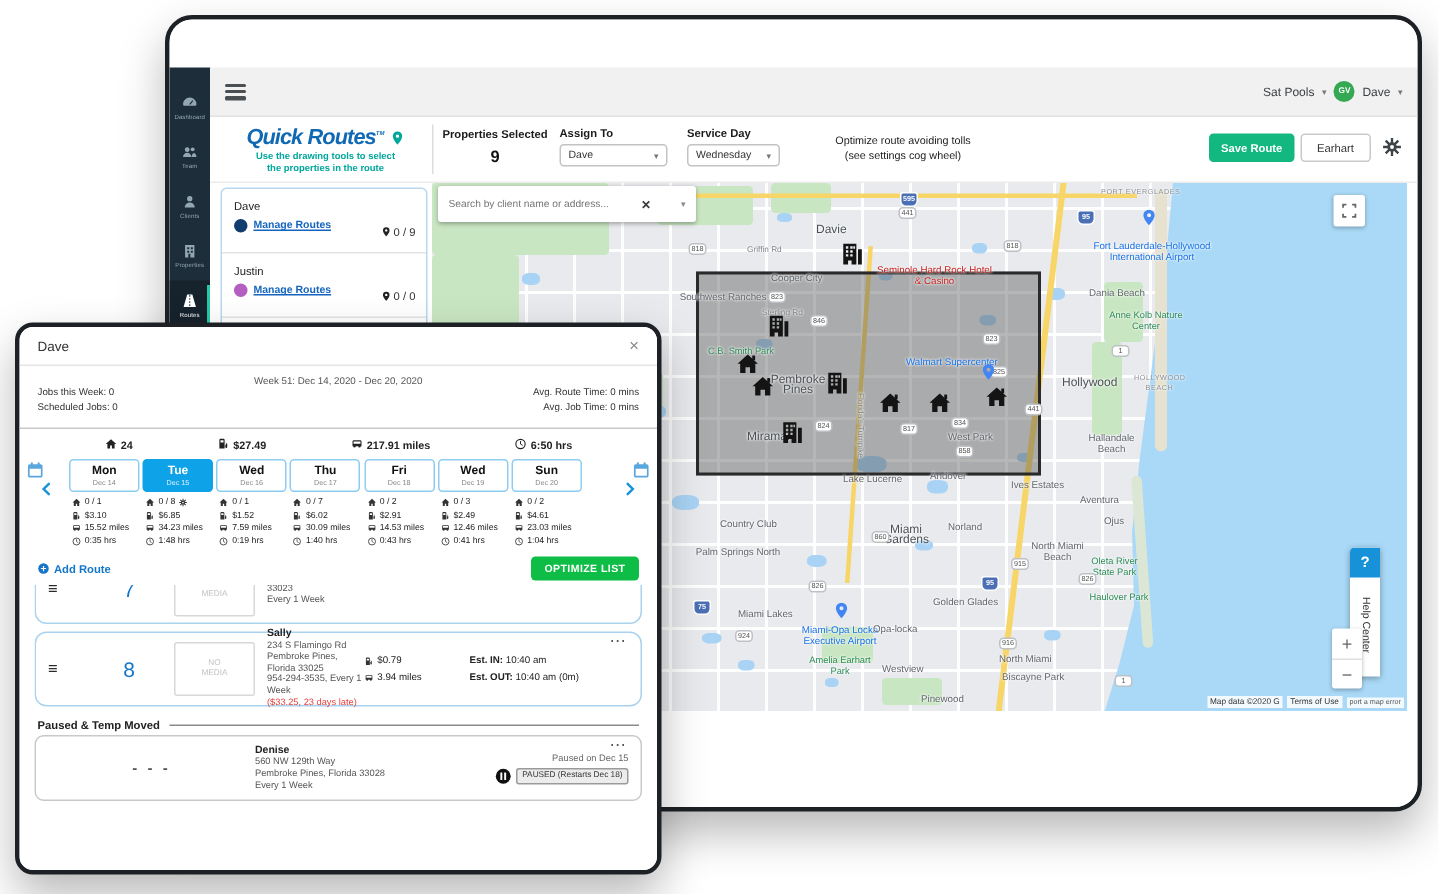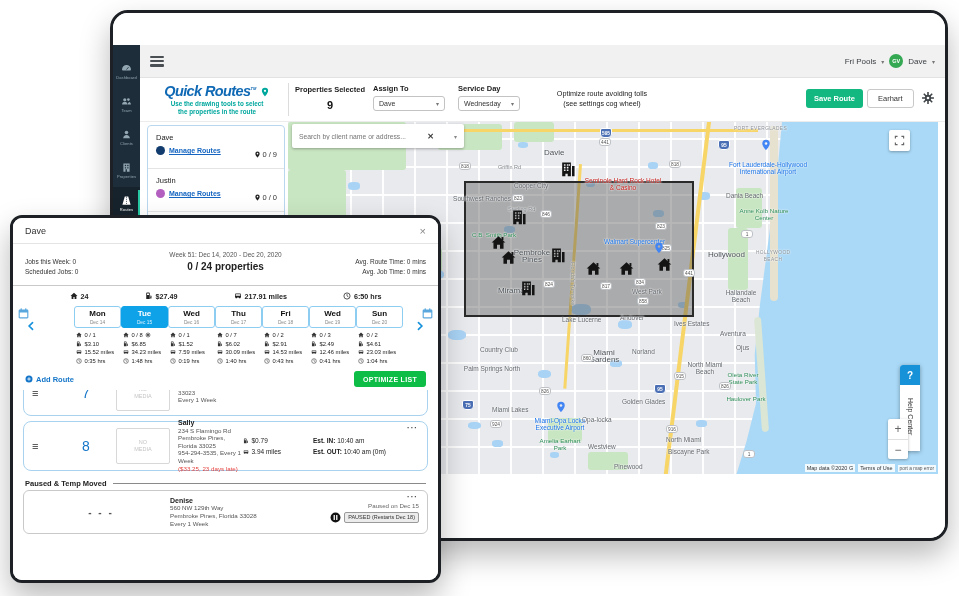--- a/index.html
+++ b/index.html
@@ -112,21 +112,21 @@
 .m-right{position:absolute;right:12px;top:13px;font-size:6.5px;color:#333;line-height:9.5px;text-align:right}
 .m-stats{height:20px;display:flex;align-items:center;justify-content:center;gap:56px}
 .stat{display:flex;align-items:center;gap:3px;font-size:7.2px;font-weight:bold;color:#222}
 .stat svg{width:8px;height:8px;color:#222}
 .m-carousel{position:relative;height:62px}
 .cal-btn{position:absolute;top:1px;width:13px;height:13px;color:#5aa7de;cursor:pointer}
 .cal-l{left:4px}.cal-r{right:4px}
 .chev{position:absolute;top:12px;width:10px;height:16px;color:#1691db;cursor:pointer}
 .chev svg{width:10px;height:16px}
 .chev-l{left:13px}.chev-r{right:13px}
-.days{position:absolute;left:33px;right:35px;top:0;display:flex;justify-content:flex-end}
+.days{position:absolute;left:33px;right:50px;top:0;display:flex;justify-content:space-between}
 .day{width:47px;cursor:pointer}
 .day-box{height:22px;border:1px solid #8ecdf2;border-radius:3px;text-align:center;background:#fff;padding-top:2.5px}
 .day-name{font-size:8px;font-weight:bold;color:#111;line-height:8px}
 .day-date{font-size:4.8px;color:#888;margin-top:2px}
 .day.sel .day-box{background:#0ea2e8;border-color:#0ea2e8}
 .day.sel .day-name{color:#fff}
 .day.sel .day-date{color:#dff2fd}
 .day-stats{margin-top:3px;padding-left:2px}
 .ds-line{display:flex;align-items:center;gap:2.5px;font-size:5.8px;color:#222;height:8.5px}
 .ds-line svg{width:6px;height:6px;color:#333;flex:none}
@@ -282,21 +282,21 @@
             </div>
           </div>
         <div class="right-region">
           <div class="topbar">
             <div class="burger">
                 <span></span>
                 <span></span>
                 <span></span>
               </div>
             <div class="tb-right">
-              <span>Fri Pools</span>
+              <span>Sat Pools</span>
               <span class="caret">▾</span>
               <span class="avatar">GV</span>
               <span>Dave</span>
               <span class="caret">▾</span>
             </div>
           </div>
           <div class="header">
             <div class="logo-wrap">
               <div class="logo-line"><span>Quick Routes</span><sup>TM</sup>
                 <svg class="logo-pin">
@@ -583,21 +583,20 @@
   </div>
 
   <div class="frame" id="modal">
     <div class="m-inner">
       <div class="m-head">
         <span>Dave</span>
         <span class="m-close">×</span>
       </div>
       <div class="m-sum">
         <div class="m-week">Week 51: Dec 14, 2020 - Dec 20, 2020</div>
-        <div class="m-props">0 / 24 properties</div>
         <div class="m-left">
           <div>Jobs this Week: 0</div>
           <div>Scheduled Jobs: 0</div>
         </div>
         <div class="m-right">
           <div>Avg. Route Time: 0 mins</div>
           <div>Avg. Job Time: 0 mins</div>
         </div>
       </div>
       <div class="m-stats">

